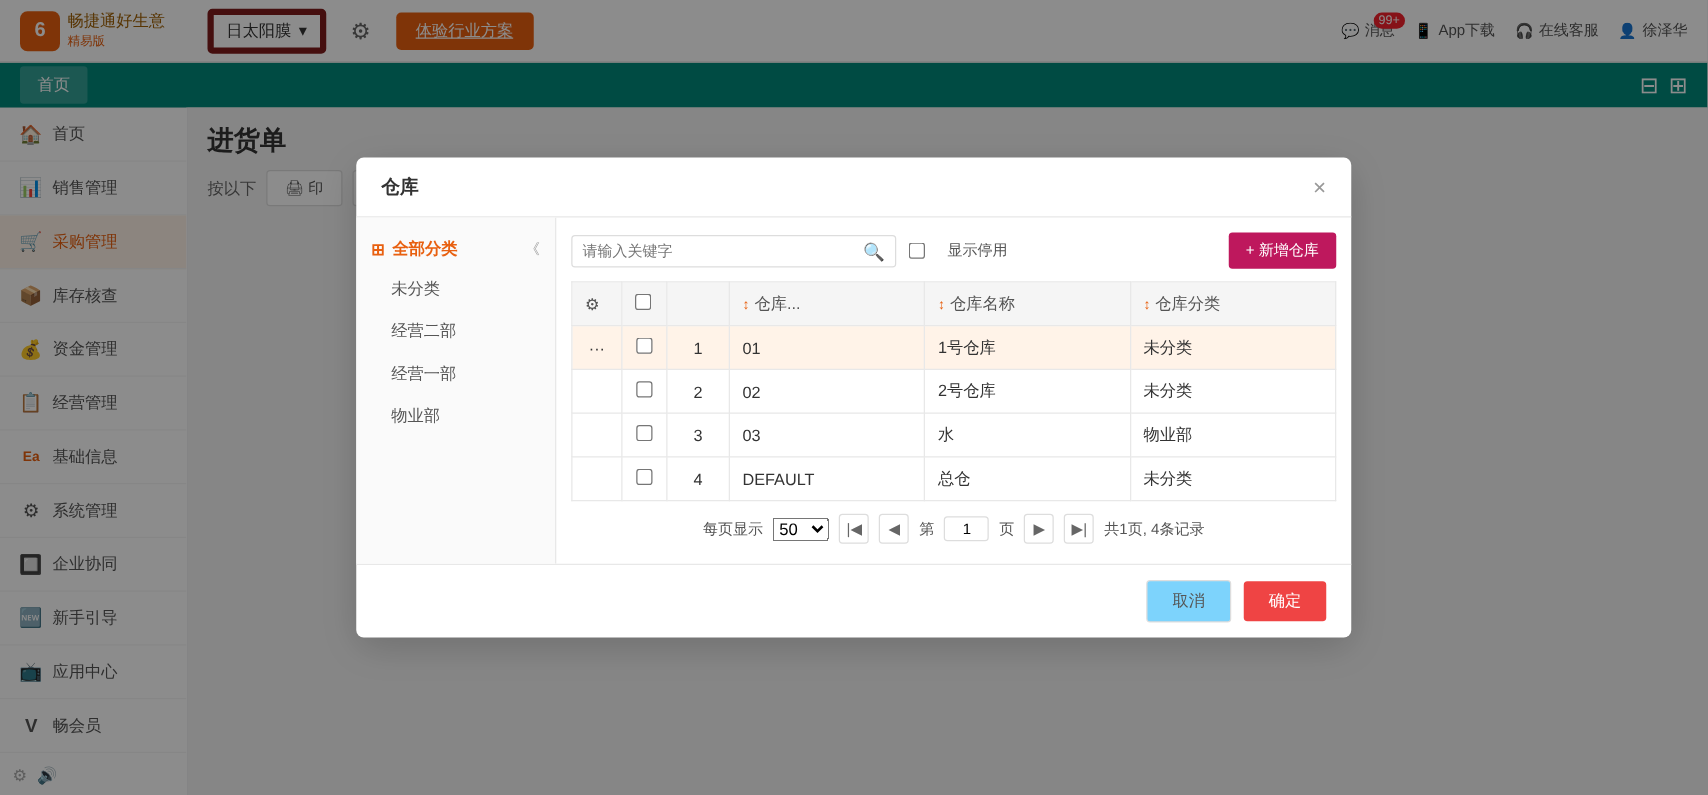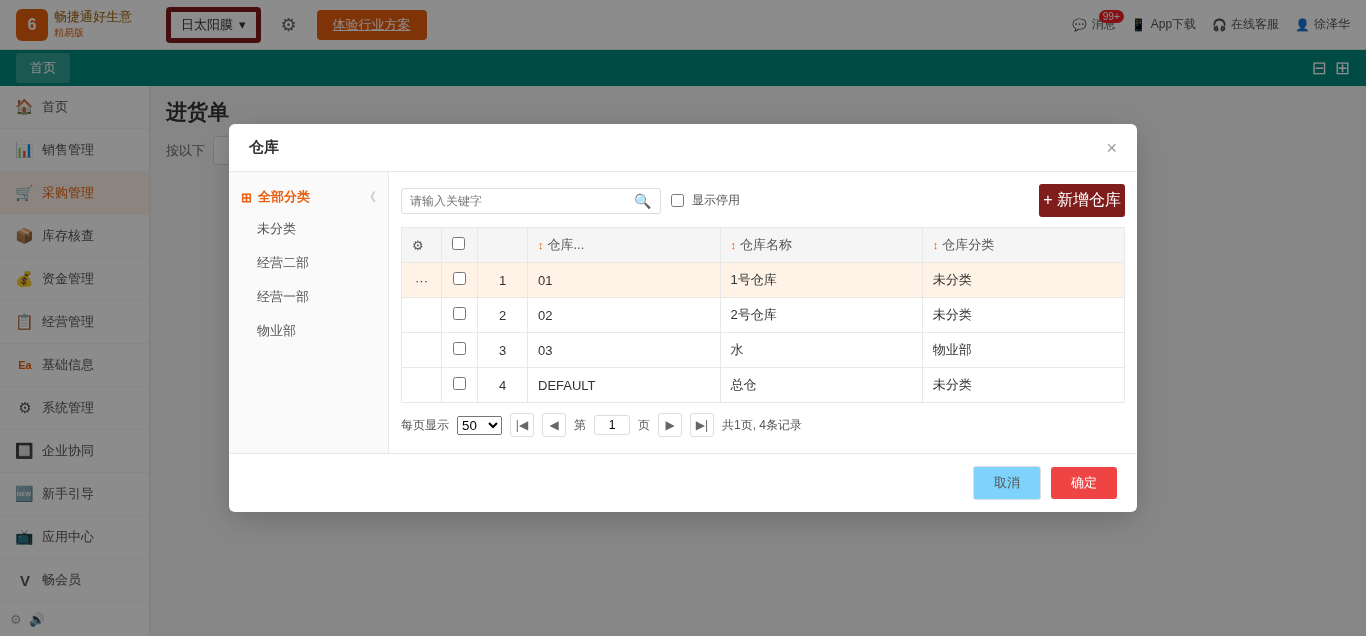--- a/index.html
+++ b/index.html
@@ -197,21 +197,21 @@
       z-index: 100;
       display: flex;
       align-items: center;
       justify-content: center;
     }
 
     
     .modal {
       background: #fff;
       border-radius: 6px;
-      width: 908px;
+      width: 796px;
       max-height: 560px;
       display: flex;
       flex-direction: column;
       box-shadow: 0 8px 32px rgba(0,0,0,0.18);
       position: relative;
     }
     .modal-header {
       padding: 14px 20px;
       border-bottom: 1px solid #e8e8e8;
       display: flex;
@@ -294,33 +294,33 @@
       outline: none;
       font-size: 12px;
       color: #333;
       flex: 1;
       background: transparent;
     }
     .search-icon { color: #bbb; font-size: 14px; }
     .show-disabled {
       display: flex;
       align-items: center;
-      gap: 8px;
+      gap: 18px;
       font-size: 12px;
       color: #555;
     }
     .show-disabled input[type=checkbox] { cursor: pointer; }
     .add-btn {
-      background: #7f1d1d;
+      background: #be185d;
       color: white;
       border: none;
-      padding: 6px 4px;
-      border-radius: 3px;
-      cursor: pointer;
-      font-size: 16px;
+      padding: 6px 14px;
+      border-radius: 3px;
+      cursor: pointer;
+      font-size: 12px;
       margin-left: auto;
     }
 
     
     .data-table {
       width: 100%;
       border-collapse: collapse;
       font-size: 13px;
     }
     .data-table th {
@@ -340,21 +340,21 @@
     .col-num { width: 40px; text-align: center; }
     .col-check { width: 36px; text-align: center; }
     .col-gear { width: 40px; text-align: center; }
 
     .sort-icon { color: #e86010; margin-right: 4px; font-size: 11px; }
 
     
     .pagination {
       display: flex;
       align-items: center;
-      justify-content: flex-start;
+      justify-content: center;
       gap: 8px;
       padding: 10px 0 4px;
       font-size: 12px;
       color: #555;
     }
     .page-nav-btn {
       width: 24px;
       height: 24px;
       border: 1px solid #ddd;
       background: #fff;

